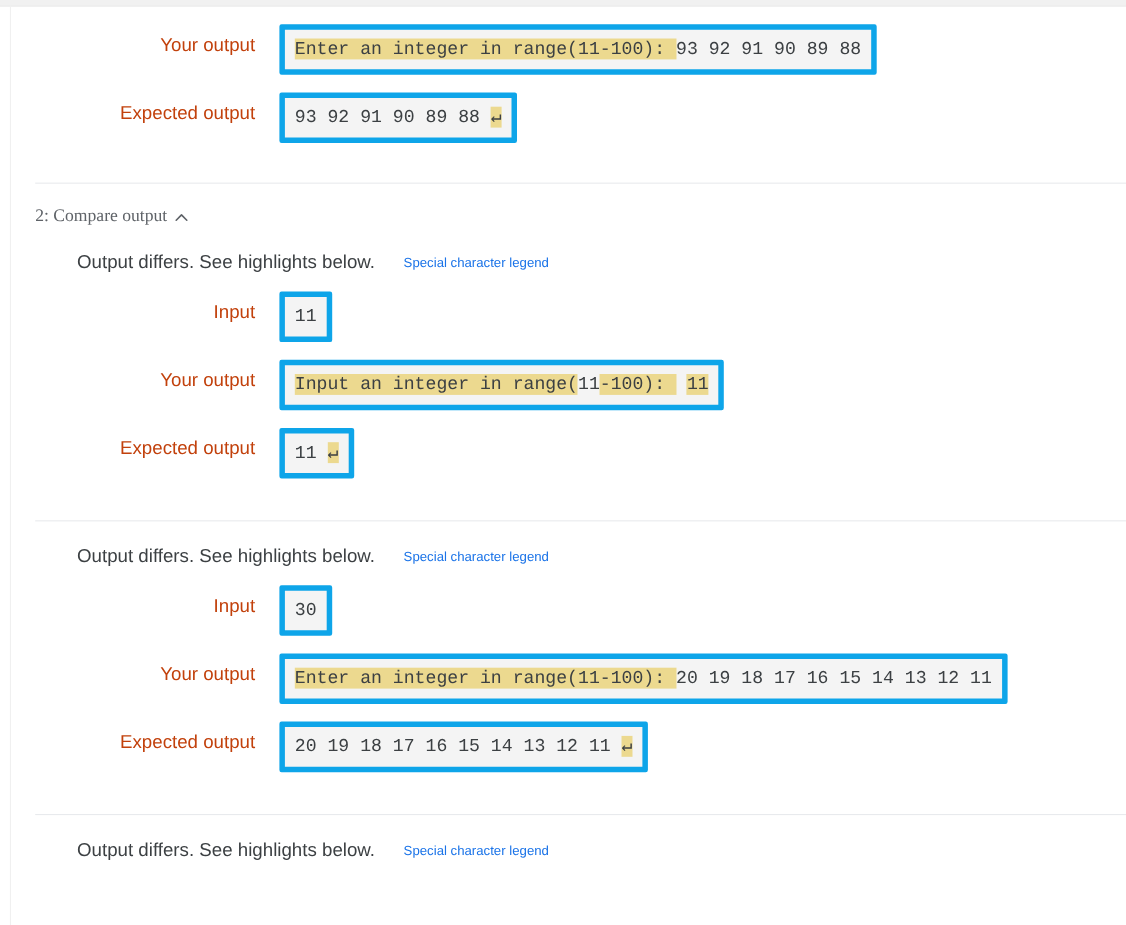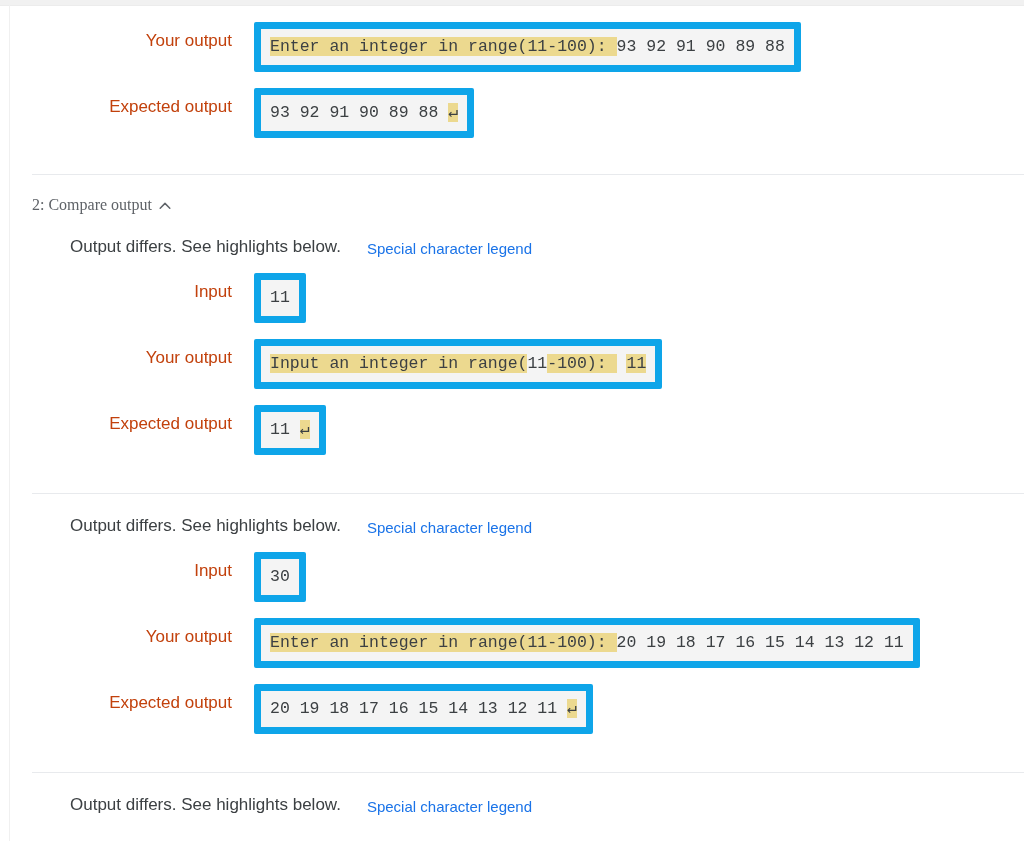--- a/index.html
+++ b/index.html
@@ -61,32 +61,32 @@
     display: inline-block;
     width: 14px;
     height: 14px;
     position: relative;
     top: 1px;
   }
   .chevron svg { display: block; }
 
   .differs-row {
     display: flex;
-    align-items: flex-end;
+    align-items: center;
     gap: 26px;
     padding: 22px 4px 0 60px;
   }
   .differs-text {
     font-size: 17px;
     color: #3c4043;
     line-height: 20px;
     white-space: pre;
   }
   .legend-link {
-    font-size: 15px;
+    font-size: 12px;
     color: #1a73e8;
     line-height: 16px;
     white-space: pre;
     cursor: pointer;
   }
 
   
   .io-row {
     display: flex;
     align-items: flex-start;
@@ -98,21 +98,21 @@
     text-align: right;
     font-size: 17px;
     color: #c2410c;
     line-height: 22px;
     padding-top: 8px;
     white-space: pre;
   }
   .io-box {
     margin-left: 22px;
     background: #f4f4f4;
-    border: 7px solid #0ea5e9;
+    border: 5px solid #0ea5e9;
     border-radius: 2px;
     padding: 7px 9px;
     font-family: "Liberation Mono", "DejaVu Sans Mono", monospace;
     font-size: 16.5px;
     line-height: 22px;
     color: #3c4043;
     white-space: pre;
     max-width: 940px;
     overflow: hidden;
   }

